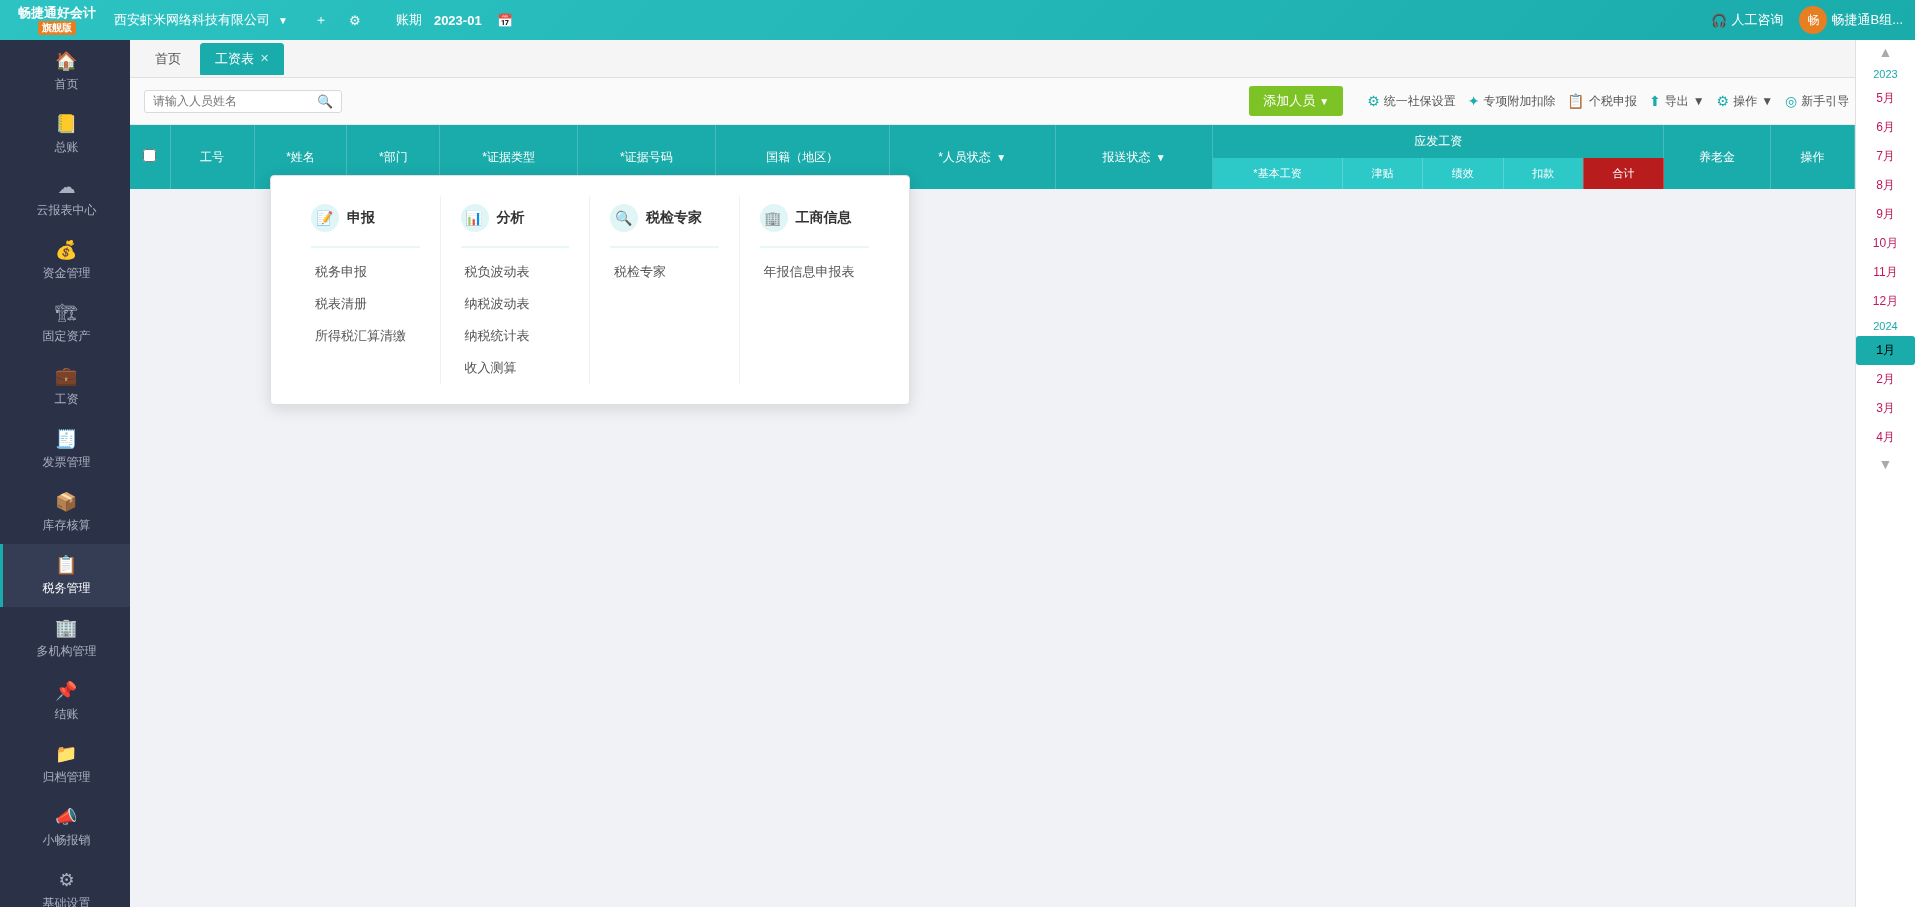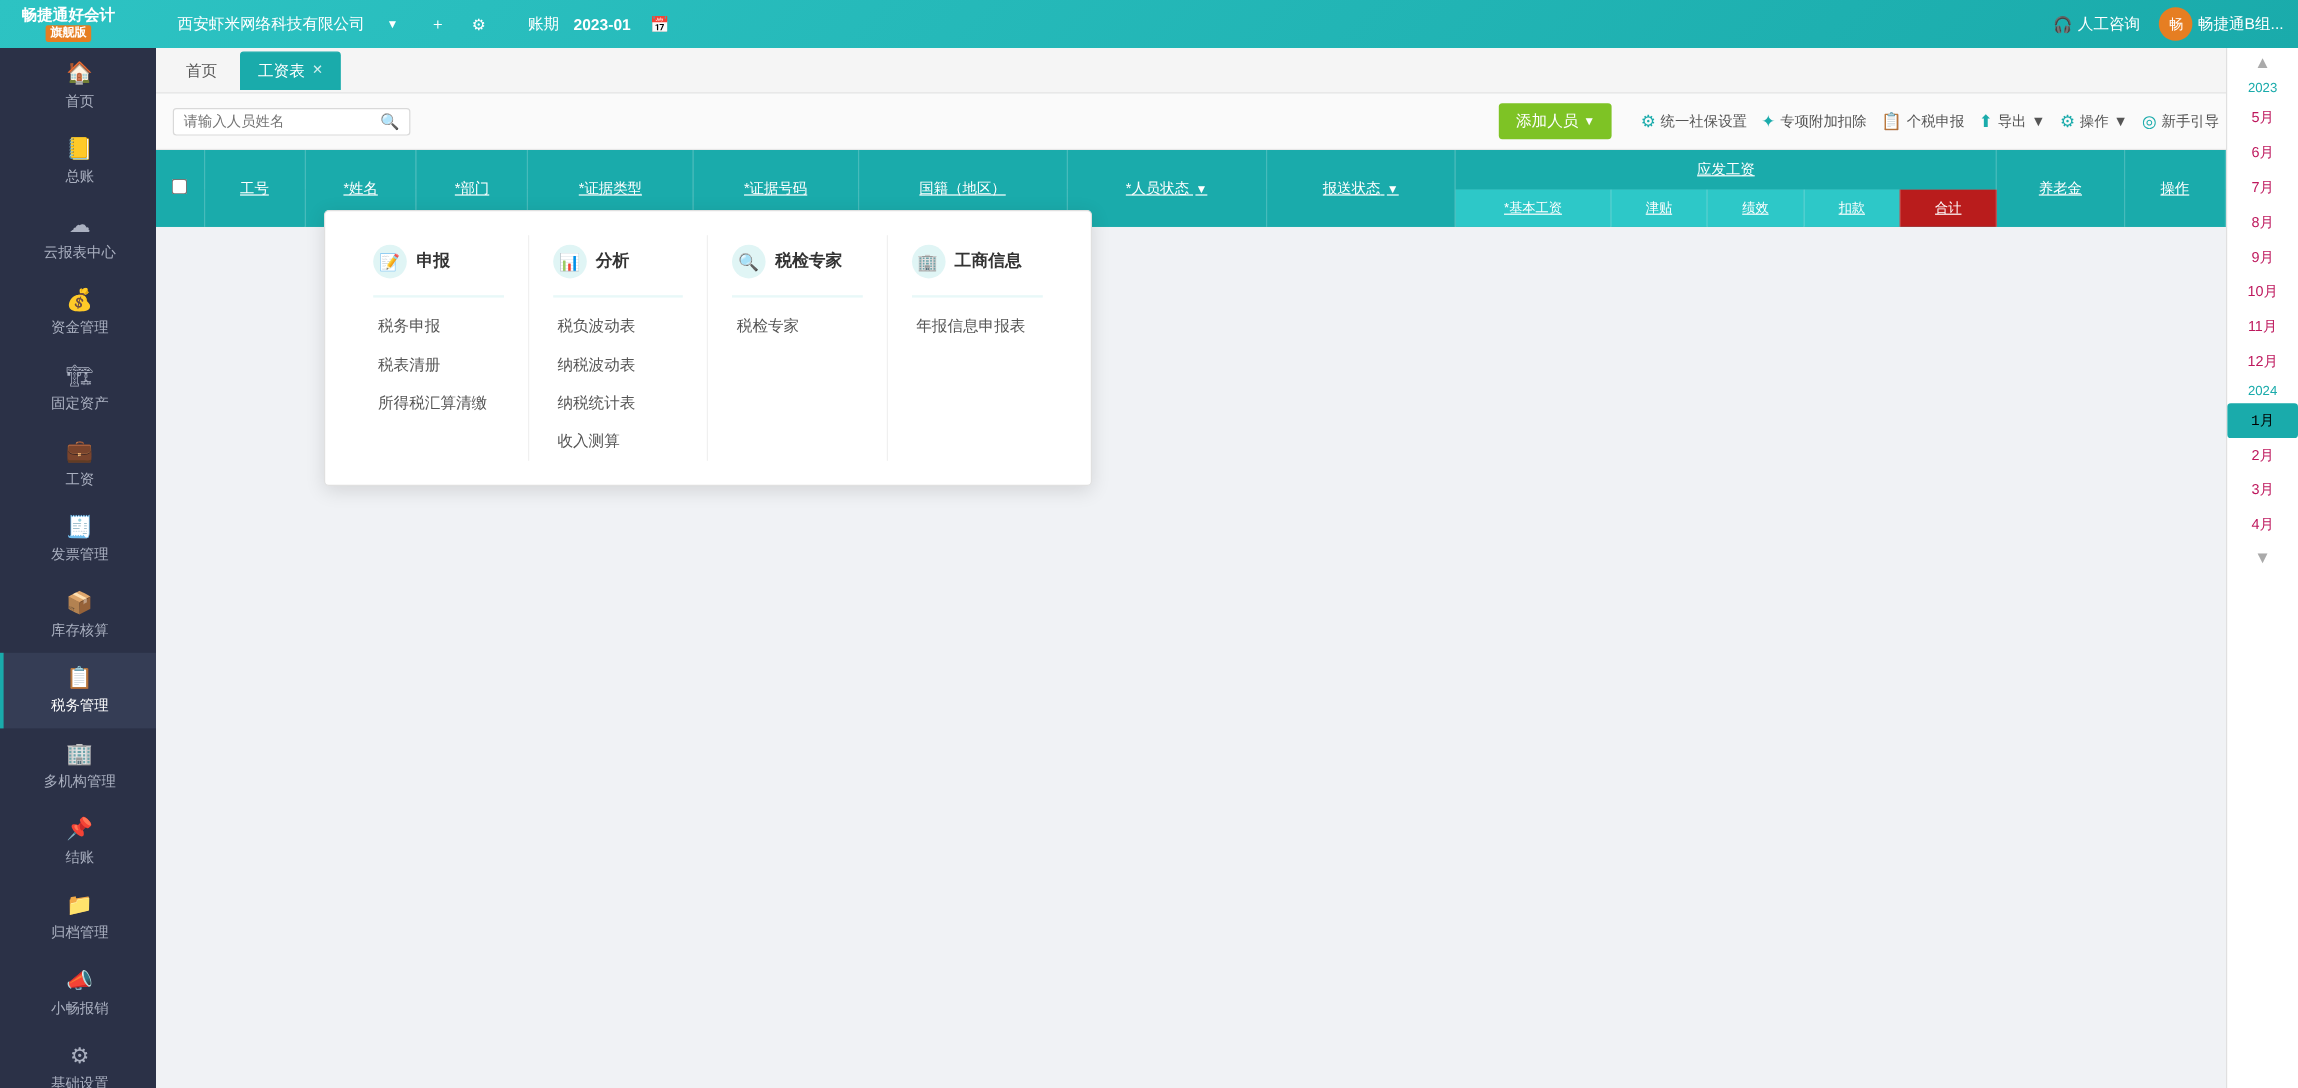--- a/index.html
+++ b/index.html
@@ -10,21 +10,21 @@
       display: flex; align-items: center; height: 40px;
       background: linear-gradient(135deg, #2dc3c3 0%, #1aabab 100%);
       padding: 0 12px; gap: 12px; position: relative; z-index: 100;
     }
     .logo-area {
       display: flex; flex-direction: column; align-items: center; justify-content: center;
       width: 90px; color: white; font-size: 13px; font-weight: bold; line-height: 1.2;
     }
     .logo-area .sub { font-size: 10px; background: #e67e22; padding: 1px 4px; border-radius: 2px; }
     .company-selector {
-      display: flex; align-items: center; gap: 18px; color: white; font-size: 13px; cursor: pointer; margin-left: 34px;
+      display: flex; align-items: center; gap: 8px; color: white; font-size: 13px; cursor: pointer;
     }
     .company-selector .chevron { font-size: 10px; }
     .top-bar-actions { display: flex; align-items: center; gap: 8px; margin-left: 8px; }
     .top-bar-actions .btn-icon {
       color: white; cursor: pointer; font-size: 13px;
       width: 26px; height: 26px; display: flex; align-items: center; justify-content: center;
     }
     .period-label { color: white; font-size: 13px; margin-left: 16px; }
     .period-value { color: white; font-size: 13px; font-weight: bold; }
     .period-cal { color: white; cursor: pointer; margin-left: 4px; }
@@ -90,21 +90,21 @@
       font-size: 12px; white-space: nowrap;
     }
     .toolbar-action-btn .btn-icon2 { font-size: 14px; color: #1aabab; }
 
     
     .table-container { flex: 1; overflow: auto; position: relative; }
     table { width: 100%; border-collapse: collapse; font-size: 12px; }
     thead tr { background: #1aabab; color: white; }
     thead th {
       padding: 8px 10px; text-align: center; font-weight: normal;
-      border-right: 1px solid rgba(255,255,255,0.2); white-space: nowrap; text-decoration: underline;
+      border-right: 1px solid rgba(255,255,255,0.2); white-space: nowrap;
     }
     .th-checkbox { width: 40px; }
 
     
     .empty-state {
       display: flex; flex-direction: column; align-items: center; justify-content: center;
       padding: 80px 0; color: #aaa; font-size: 14px; gap: 16px;
     }
     .empty-robot {
       width: 80px; height: 80px;

